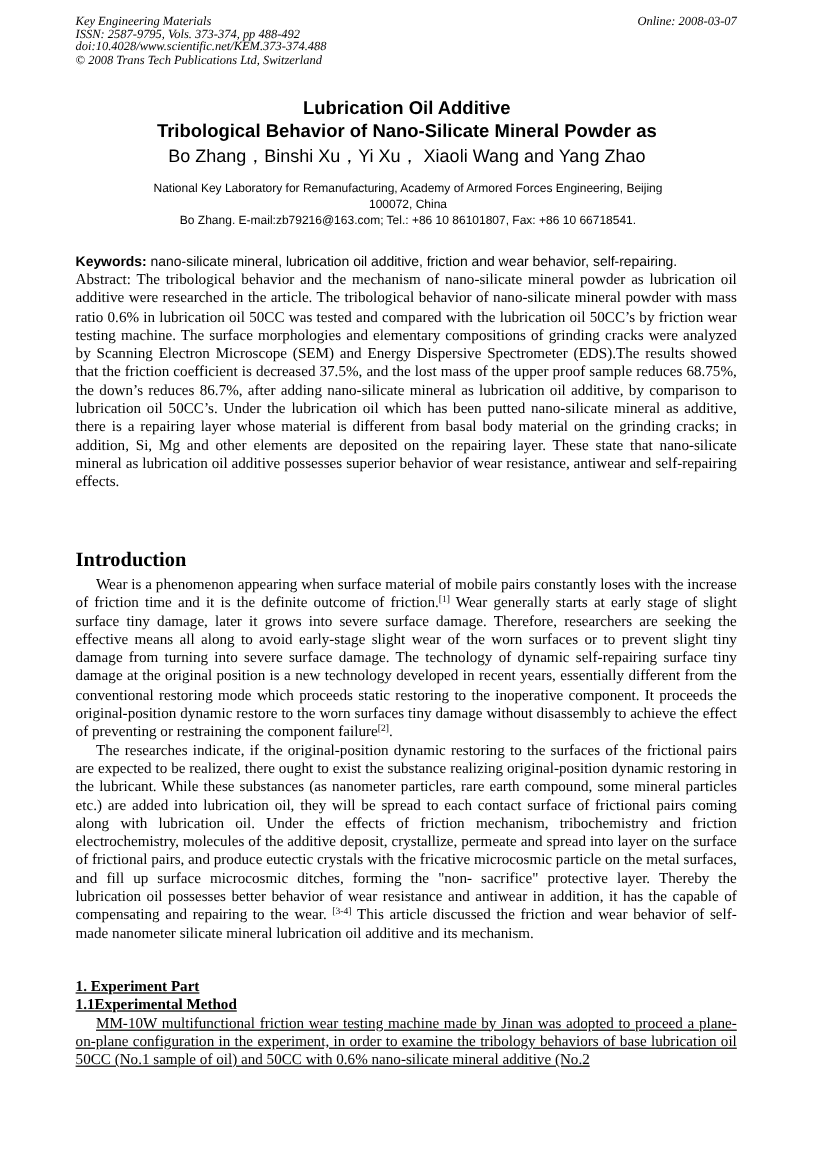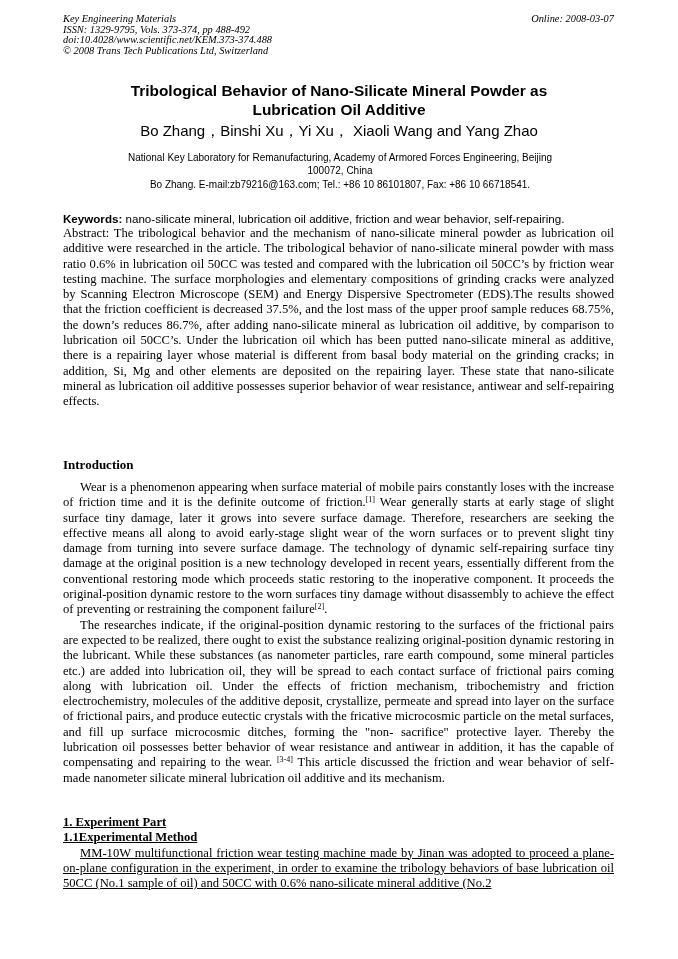--- a/index.html
+++ b/index.html
@@ -9,44 +9,44 @@
     .hdr-left { left: 63px; }
     .hdr-right { right: 64px; top: 14px; }
     .title { position: absolute; left: 0; width: 678px; top: 81px; text-align: center; font-family: "Liberation Sans", sans-serif; font-weight: bold; font-size: 15.4px; line-height: 19px; }
     .authors { position: absolute; left: 0; width: 678px; top: 122px; text-align: center; font-family: "Liberation Sans", sans-serif; font-size: 15px; line-height: 18px; }
     .affil { position: absolute; left: 60px; width: 560px; top: 151px; text-align: center; font-family: "Liberation Sans", sans-serif; font-size: 10px; line-height: 13.3px; }
     .body-block { position: absolute; left: 63px; width: 551px; font-family: "Liberation Serif", serif; font-size: 12.6px; line-height: 15.3px; text-align: justify; }
     .kw { top: 211px; font-family: "Liberation Sans", sans-serif; font-size: 11.6px; line-height: 15.3px; text-align: left; white-space: nowrap; }
     .kw b { font-weight: bold; }
     .abstract { top: 226px; }
     .abstract b { font-weight: normal; }
-    .h-intro { position: absolute; left: 63px; top: 457px; font-family: "Liberation Serif", serif; font-weight: bold; font-size: 13px; }
+    .h-intro { position: absolute; left: 63px; top: 457px; font-family: "Liberation Serif", serif; font-weight: bold; font-size: 17px; }
     .intro { top: 480px; }
     .intro p { margin: 0; text-indent: 17px; }
     .exp { top: 815px; text-decoration: underline; }
     .sec { font-weight: bold; margin: 0; }
     .exp p.ind { margin: 0; text-indent: 17px; }
     sup { font-size: 8px; line-height: 0; vertical-align: 4px; }
   </style>
 </head>
 <body>
 
 <div class="page">
 
   <div class="hdr hdr-left">
     <div>Key Engineering Materials</div>
-    <div>ISSN: 1329-9795, Vols. 373-374, pp 488-492</div>
+    <div>ISSN: 2587-9795, Vols. 373-374, pp 488-492</div>
     <div>doi:10.4028/www.scientific.net/KEM.373-374.488</div>
     <div>© 2008 Trans Tech Publications Ltd, Switzerland</div>
   </div>
   <div class="hdr hdr-right">Online: 2008-03-07</div>
 
   <div class="title">
+    <div>Lubrication Oil  Additive</div>
     <div>Tribological Behavior of Nano-Silicate Mineral Powder as</div>
-    <div>Lubrication Oil  Additive</div>
   </div>
 
   <div class="authors">Bo Zhang，Binshi Xu，Yi Xu， Xiaoli Wang and Yang Zhao</div>
 
   <div class="affil">
     <div>National Key Laboratory for Remanufacturing, Academy of Armored Forces Engineering, Beijing</div>
     <div>100072, China</div>
     <div>Bo Zhang. E-mail:zb79216@163.com; Tel.: +86 10 86101807, Fax: +86 10 66718541.</div>
   </div>
 

